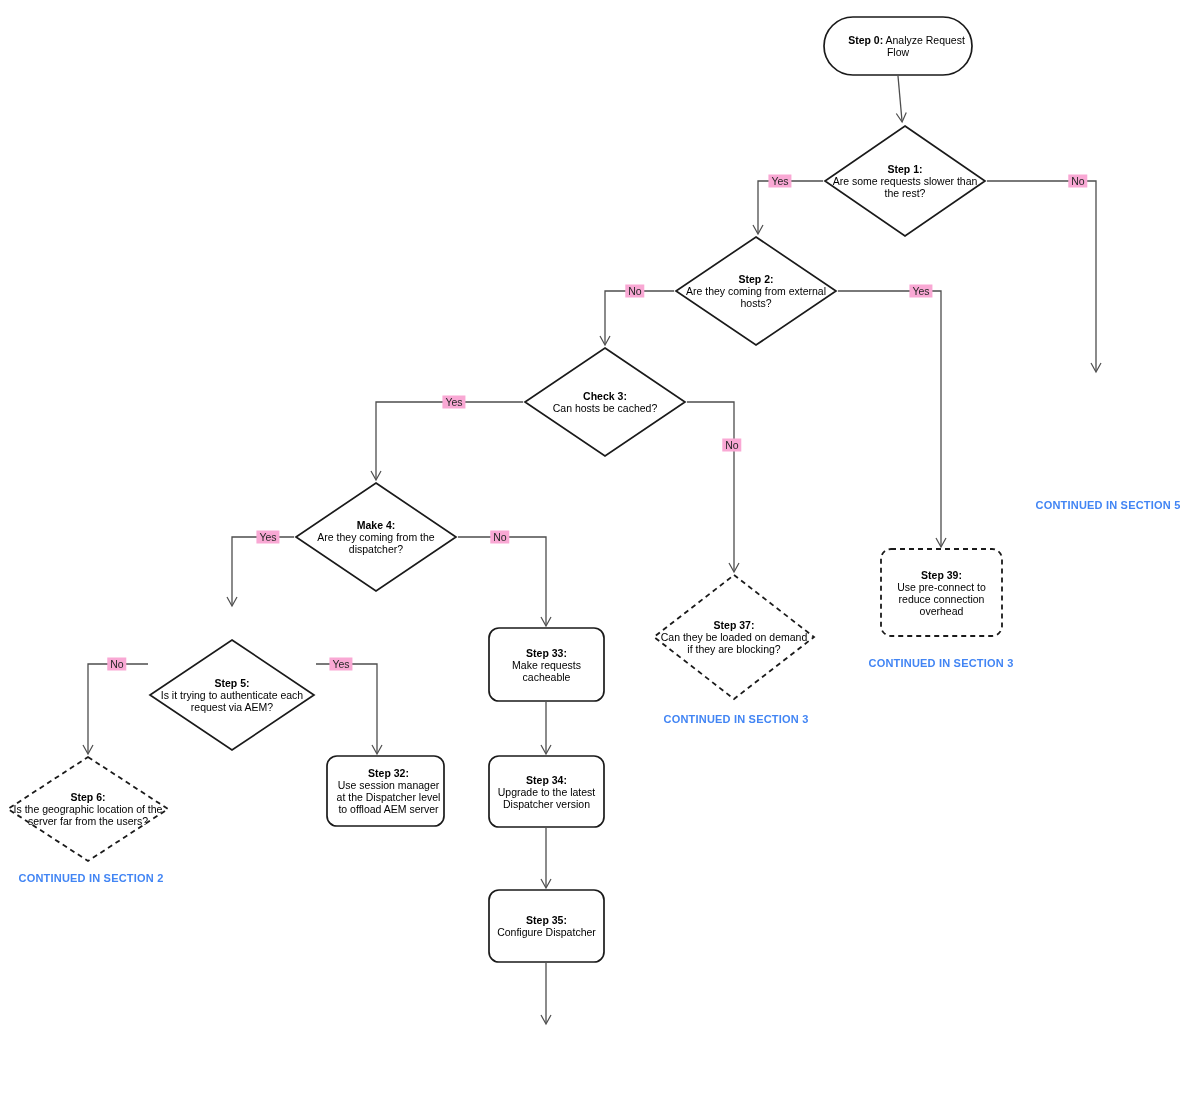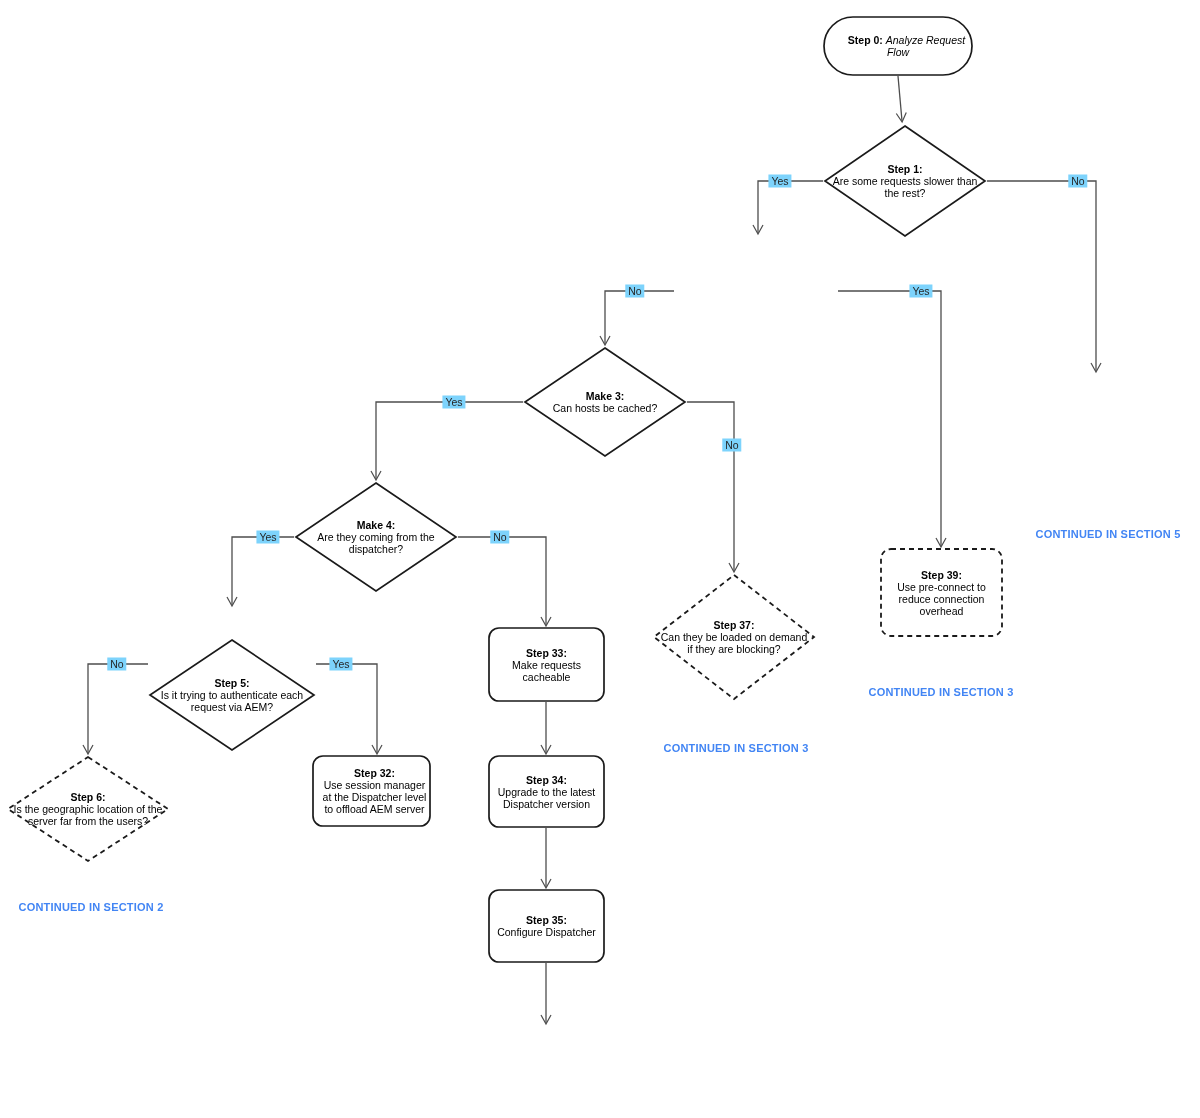--- a/index.html
+++ b/index.html
@@ -7,29 +7,29 @@
           font-family:"Liberation Sans",sans-serif;overflow:hidden;}
   .edges-svg{position:absolute;left:0;top:0;}
   .node{position:absolute;}
   .node svg{position:absolute;left:0;top:0;display:block;}
   .node-text{position:absolute;left:-6px;right:-6px;top:0;bottom:0;
              display:flex;flex-direction:column;justify-content:center;
              text-align:center;font-size:10.5px;line-height:12px;color:#000;}
   .node-text b{font-weight:bold;display:block;}
   .node.inline-label .node-text{display:block;}
   .node.inline-label .node-text b{display:inline;padding-left:17px;}
-  .node.inline-label .node-text .txt{display:inline;font-style:italic;}
+  .node.inline-label .node-text .txt{display:inline;}
   .node.inline-label .node-text .wrap{display:flex;flex-direction:column;justify-content:center;height:100%;}
   .node-text .txt{white-space:pre-line;}
   .edge-label{position:absolute;transform:translate(-50%,-50%);
-              font-size:10.5px;color:#262626;background:#7dd3fc;padding:0 3px;
+              font-size:10.5px;color:#262626;background:#f9a8d4;padding:0 3px;
               white-space:nowrap;line-height:13px;}
   .cont-label{position:absolute;transform:translate(-50%,-50%);
               font-size:11px;font-weight:bold;color:#4285f4;
-              white-space:nowrap;letter-spacing:0.2px;margin-top:29px;}
+              white-space:nowrap;letter-spacing:0.2px;}
 </style>
 </head>
 <body>
 
 <div class="canvas">
 
   <svg class="edges-svg" width="1200" height="1118">
     <defs>
       <marker id="arrow" markerUnits="userSpaceOnUse" markerWidth="14" markerHeight="14" refX="9" refY="6" orient="auto">
         <path d="M1,1 L10,6 L1,11" fill="none" stroke="#4d4d4d" stroke-width="1.2"></path>
@@ -69,27 +69,37 @@
     <svg width="164" height="114">
         <polygon points="82,2 162,57 82,112 2,57" fill="#fff" stroke="#1a1a1a" stroke-width="1.7"></polygon>
       </svg>
     <div class="node-text">
         <b>Step 1:</b>
         <span class="txt">Are some requests slower than
 the rest?</span>
       </div>
   </div>
 
+  <div class="node" style="left:674px;top:235px;width:164px;height:112px">
+    <svg width="164" height="112">
+        <polygon points="82,2 162,56 82,110 2,56" fill="#fff" stroke="#1a1a1a" stroke-width="1.7"></polygon>
+      </svg>
+    <div class="node-text">
+        <b>Step 2:</b>
+        <span class="txt">Are they coming from external
+hosts?</span>
+      </div>
+  </div>
 
   <div class="node" style="left:523px;top:346px;width:164px;height:112px">
     <svg width="164" height="112">
         <polygon points="82,2 162,56 82,110 2,56" fill="#fff" stroke="#1a1a1a" stroke-width="1.7"></polygon>
       </svg>
     <div class="node-text">
-        <b>Make 3:</b>
+        <b>Check 3:</b>
         <span class="txt">Can hosts be cached?</span>
       </div>
   </div>
 
   <div class="node" style="left:294px;top:481px;width:164px;height:112px">
     <svg width="164" height="112">
         <polygon points="82,2 162,56 82,110 2,56" fill="#fff" stroke="#1a1a1a" stroke-width="1.7"></polygon>
       </svg>
     <div class="node-text">
         <b>Make 4:</b>
@@ -113,21 +123,21 @@
     <svg width="164" height="108">
         <polygon points="82,2 162,54 82,106 2,54" fill="#fff" stroke="#1a1a1a" stroke-width="1.8" stroke-dasharray="5,4"></polygon>
       </svg>
     <div class="node-text">
         <b>Step 6:</b>
         <span class="txt">Is the geographic location of the
 server far from the users?</span>
       </div>
   </div>
 
-  <div class="node" style="left:312px;top:755px;width:125px;height:72px">
+  <div class="node" style="left:326px;top:755px;width:125px;height:72px">
     <svg width="119" height="72">
         <rect x="1" y="1" width="117" height="70" rx="10" fill="#fff" stroke="#1a1a1a" stroke-width="1.7"></rect>
       </svg>
     <div class="node-text">
         <b>Step 32:</b>
         <span class="txt">Use session manager
 at the Dispatcher level
 to offload AEM server</span>
       </div>
   </div>

